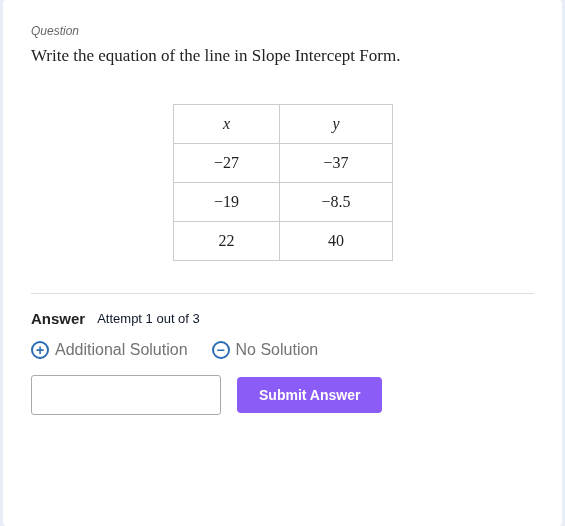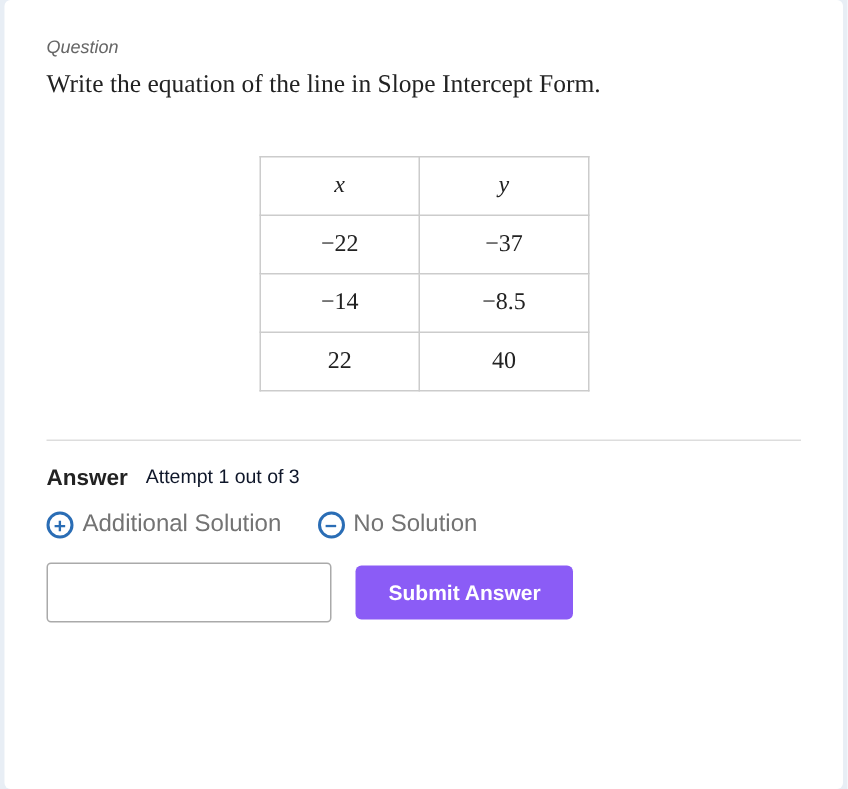--- a/index.html
+++ b/index.html
@@ -75,20 +75,21 @@
       border-top: 1px solid #ddd;
       margin-bottom: 16px;
     }
 
     .answer-section {
       margin-bottom: 16px;
     }
 
     .answer-header {
       display: flex;
+      align-items: center;
       gap: 12px;
       margin-bottom: 14px;
     }
 
     .answer-title {
       font-weight: bold;
       font-size: 15px;
       color: #222;
       font-family: Arial, sans-serif;
     }
@@ -189,25 +190,25 @@
   <div class="table-wrapper">
     <table class="data-table">
       <thead>
         <tr>
           <th>x</th>
           <th>y</th>
         </tr>
       </thead>
       <tbody id="table-body">
       <tr>
-      <td>−22</td>
+      <td>−27</td>
       <td>−37</td>
     </tr>
           <tr>
-      <td>−14</td>
+      <td>−19</td>
       <td>−8.5</td>
     </tr>
           <tr>
       <td>22</td>
       <td>40</td>
     </tr>
         </tbody>
     </table>
   </div>
 

